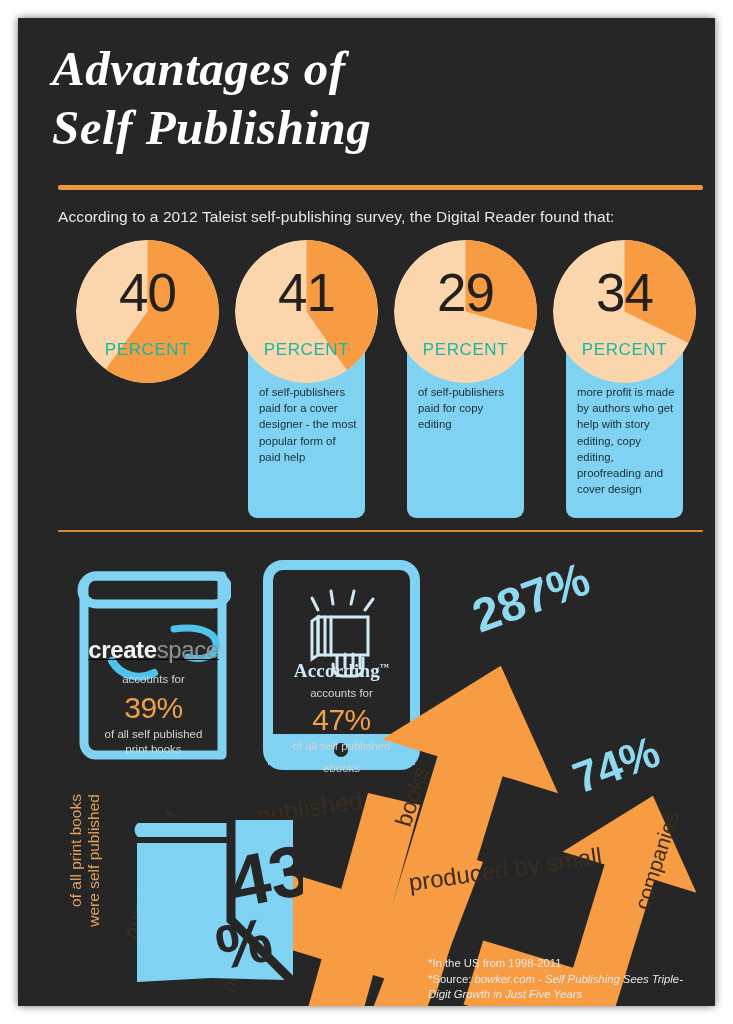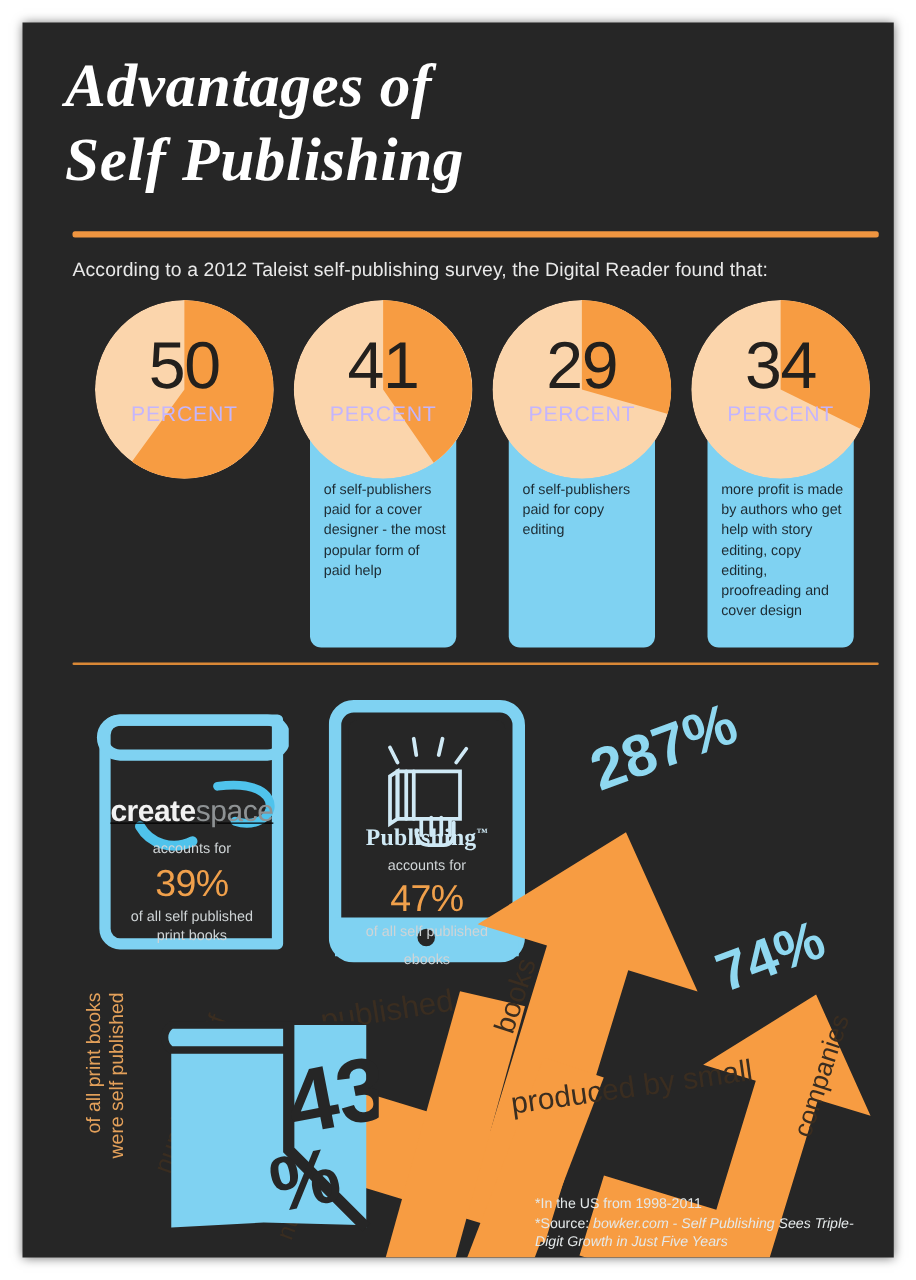--- a/index.html
+++ b/index.html
@@ -47,22 +47,22 @@
   }
   .stat .pie{
     position:absolute;left:0;top:0;width:143px;height:143px;border-radius:50%;
   }
   .stat .num{
     position:absolute;left:0;top:26px;width:143px;text-align:center;
     font-size:53px;font-weight:400;color:#23201d;line-height:1;
     font-family:"Liberation Sans",sans-serif;letter-spacing:-1px;
   }
   .stat .pct{
-    position:absolute;left:0;top:82px;width:143px;text-align:center;
-    font-size:17px;color:#c4b5fd;letter-spacing:.6px;
+    position:absolute;left:0;top:100px;width:143px;text-align:center;
+    font-size:17px;color:#14b8a6;letter-spacing:.6px;
   }
 
   
   #book-cs{
     position:absolute;left:58px;top:545px;width:155px;height:205px;
   }
   #tablet-sw{
     position:absolute;left:245px;top:542px;width:157px;height:210px;
   }
   .logo-body{position:absolute;left:0;top:0;width:100%;height:100%;}
@@ -103,21 +103,21 @@
 
     <div class="rule" id="rule1"></div>
 
     <div class="subhead">According to a 2012 Taleist self-publishing survey, the Digital Reader found that:</div>
 
     <div class="stat" style="left:58px;">
       <svg class="pie" viewBox="0 0 100 100">
         <circle cx="50" cy="50" r="50" fill="#FBD5AC"></circle>
         <path d="M50 50 L50 0 A50 50 0 1 1 20.6 90.5 Z" fill="#F79C42"></path>
       </svg>
-      <div class="num">50</div>
+      <div class="num">40</div>
       <div class="pct">PERCENT</div>
     </div>
 
     <div class="stat" style="left:217px;">
       <div class="card">
         <p>of self-publishers paid for a cover designer - the most popular form of paid help</p>
       </div>
       <svg class="pie" viewBox="0 0 100 100">
         <circle cx="50" cy="50" r="50" fill="#FBD5AC"></circle>
         <path d="M50 50 L50 0 A50 50 0 0 1 78.3 91.0 Z" fill="#F79C42"></path>
@@ -178,21 +178,21 @@
 
         <g stroke="#CFE9F5" stroke-width="3" fill="none" stroke-linecap="round">
           <path d="M55 50 l-6 -12 M70 44 l-2 -13 M88 44 l3 -13 M102 50 l8 -11"></path>
           <path d="M55 57 h50 v38 h-50 z"></path>
           <path d="M55 57 l-6 4 v38 l6 -4 z"></path>
           <path d="M62 57 v38 M68 57 v38"></path>
           <path d="M74 96 v12 M82 94 v14 M90 94 v14 M97 96 v12"></path>
           <path d="M70 104 q0 12 10 12 h12 q8 0 8 -10 v-8"></path>
         </g>
       </svg>
-      <div class="cs-txt sw-name" style="top:100px;"><span>Publishing</span><sup style="font-size:9px">™</sup></div>
+      <div class="cs-txt sw-name" style="top:100px;"><span>According</span><sup style="font-size:9px">™</sup></div>
       <div class="cs-txt small-grey" style="top:127px;">accounts for</div>
       <div class="cs-txt big-orange" style="top:143px;">47%</div>
       <div class="cs-txt small-grey" style="top:180px;">of all self published</div>
       <div class="cs-txt small-grey" style="top:202px;">ebooks</div>
     </div>
 
     <svg id="arrows" viewBox="0 0 697 468">
 
       <g transform="rotate(17 330 330)">
         <path d="M255 352 h128 v-155 h-58 l92 -105 l92 105 h-58 v228 h-196 z" fill="#F79C42"></path>

